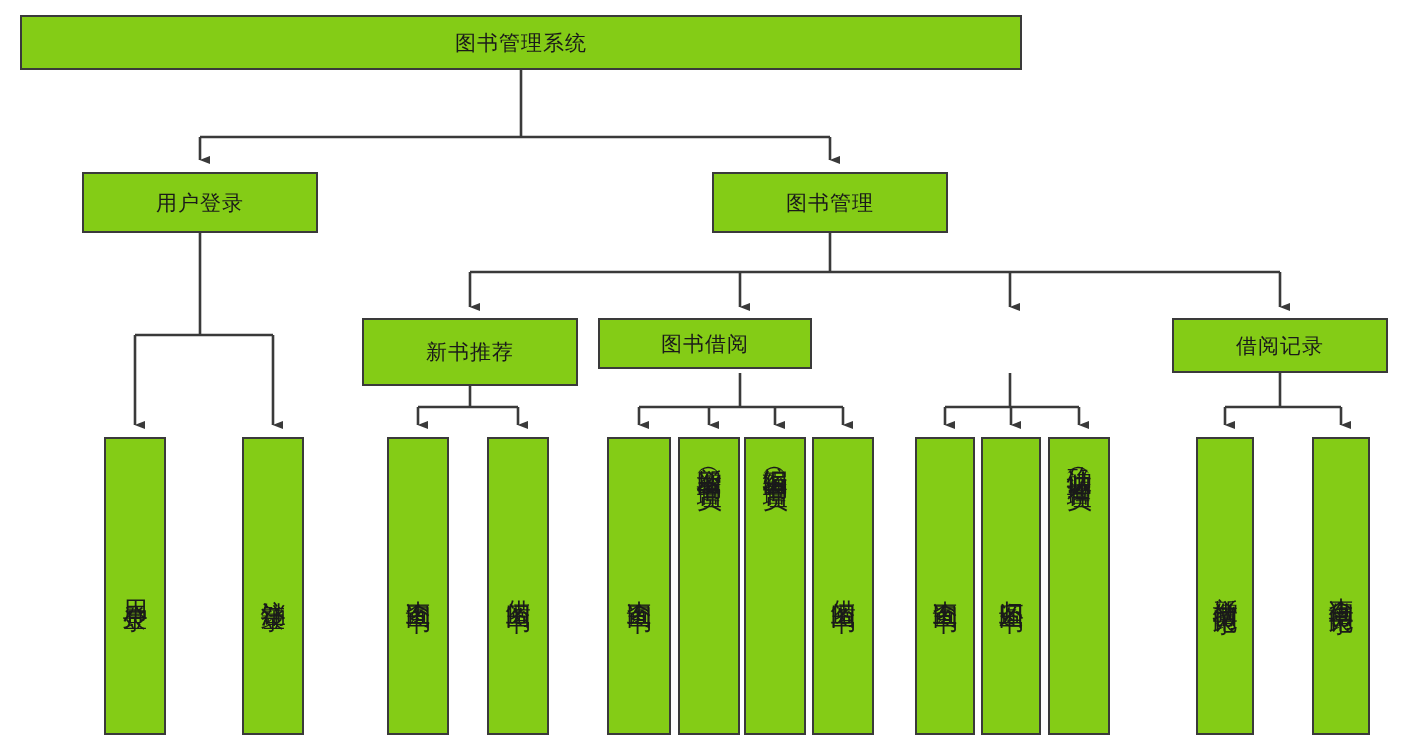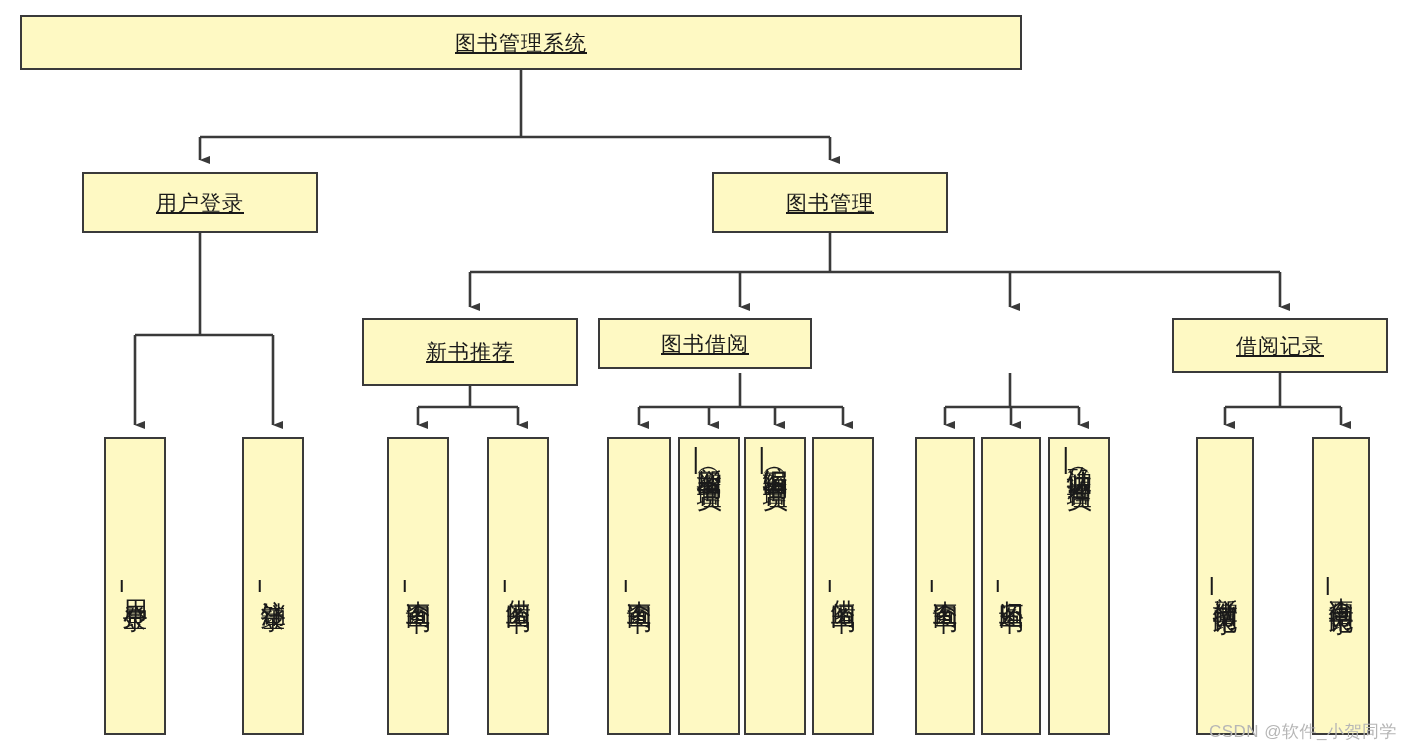--- a/index.html
+++ b/index.html
@@ -22,26 +22,25 @@
     left: 0;
     top: 0;
     width: 1405px;
     height: 747px;
     pointer-events: none;
   }
   .node {
     position: absolute;
     box-sizing: border-box;
     border: 2.5px solid #3a3a3a;
-    background: #fef9c3;
+    background: #84cc16;
     display: flex;
     align-items: center;
     justify-content: center;
     color: #1a1a1a;
-    text-decoration: underline;
   }
   .node.horiz {
     font-size: 21px;
     letter-spacing: 1px;
   }
   .node.vert {
     align-items: flex-start;
     justify-content: center;
     padding-top: 8px;
   }
@@ -176,15 +175,14 @@
   <div class="node vert" id="node-leaf-10" style="left: 1048px; top: 437px; width: 62px; height: 298px;">
     <span class="vlabel">确认归还（管理员）</span>
   </div>
   <div class="node vert centered" id="node-leaf-11" style="left: 1196px; top: 437px; width: 58px; height: 298px;">
     <span class="vlabel">新增借阅记录</span>
   </div>
   <div class="node vert centered" id="node-leaf-12" style="left: 1312px; top: 437px; width: 58px; height: 298px;">
     <span class="vlabel">查询借阅记录</span>
   </div>
 
-  <div class="watermark">CSDN @软件_小贺同学</div>
 
 </div>
 
 </body></html>

